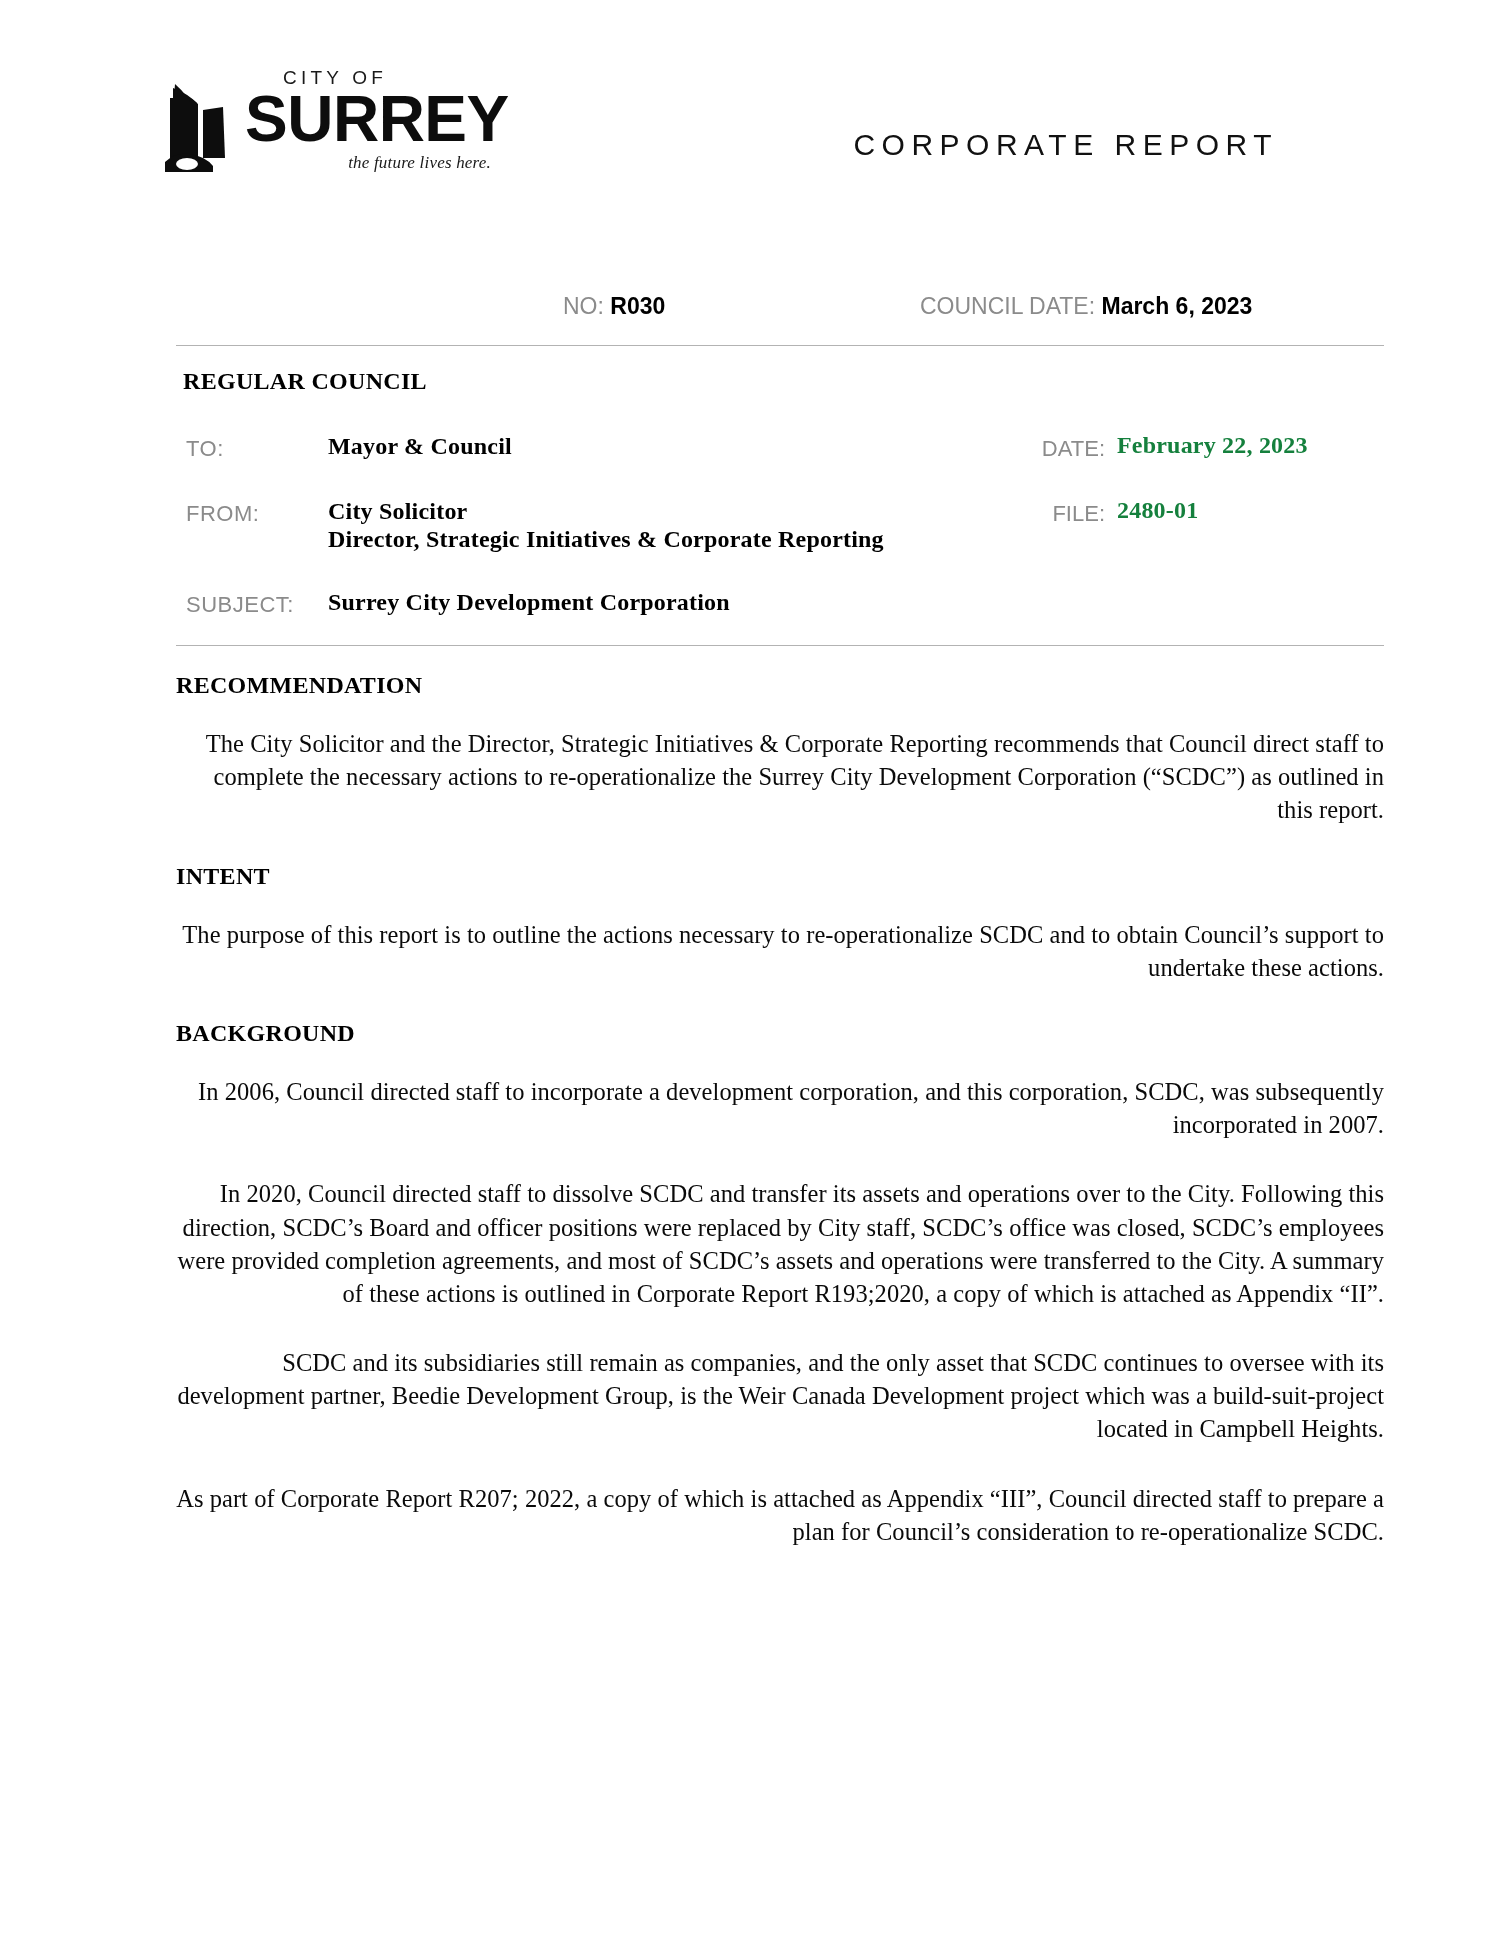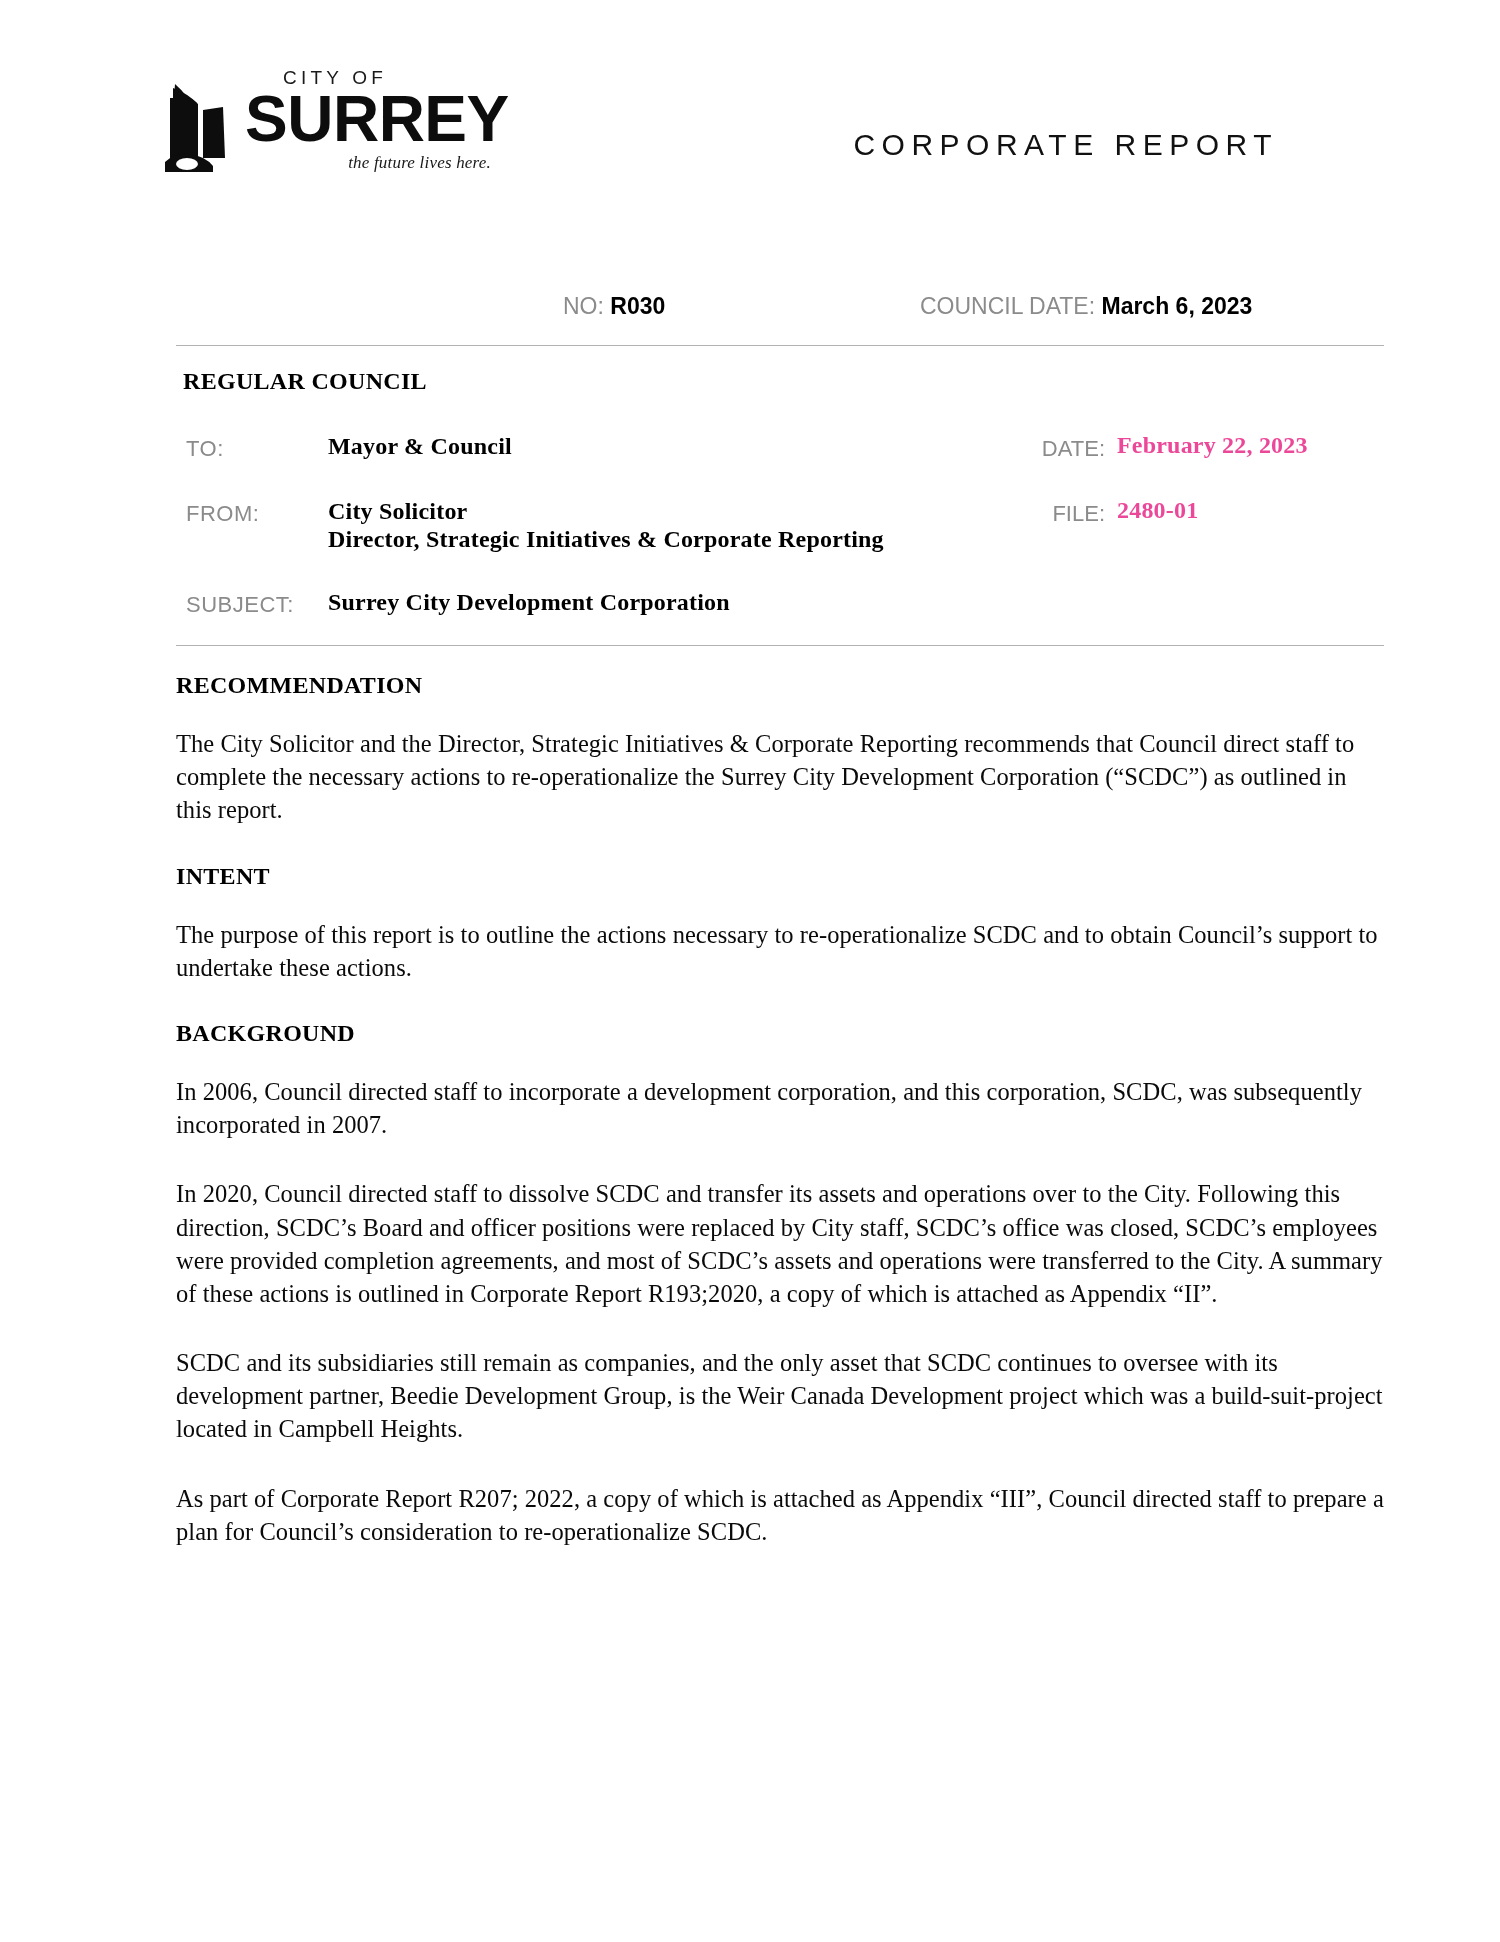--- a/index.html
+++ b/index.html
@@ -179,21 +179,21 @@
     font-size: 22px;
     color: #8b8b8b;
     top: 4px;
     text-align: right;
   }
   .right-value {
     position: absolute;
     font-family: "Liberation Serif", serif;
     font-weight: 700;
     font-size: 24px;
-    color: #ec4899;
+    color: #15803d;
     letter-spacing: 0.2px;
   }
   .lbl-date  { left: 1015px; width: 90px; }
   .val-date  { left: 1117px; }
   .lbl-file  { left: 1015px; width: 90px; }
   .val-file  { left: 1117px; }
 
   
   .body-area {
     position: absolute;
@@ -209,20 +209,21 @@
     color: #000;
     margin: 0 0 28px 0;
   }
   .para {
     font-family: "Liberation Serif", serif;
     font-size: 24.5px;
     line-height: 1.355;
     color: #0a0a0a;
     margin: 0 0 36px 0;
     letter-spacing: 0.05px;
+    text-align: right;
   }
   .para:last-child { margin-bottom: 4px; }
   .sec-heading.spaced { margin-top: 14px; }
 </style>
 </head>
 <body>
 
 <div class="page">
 
   <div class="header">

